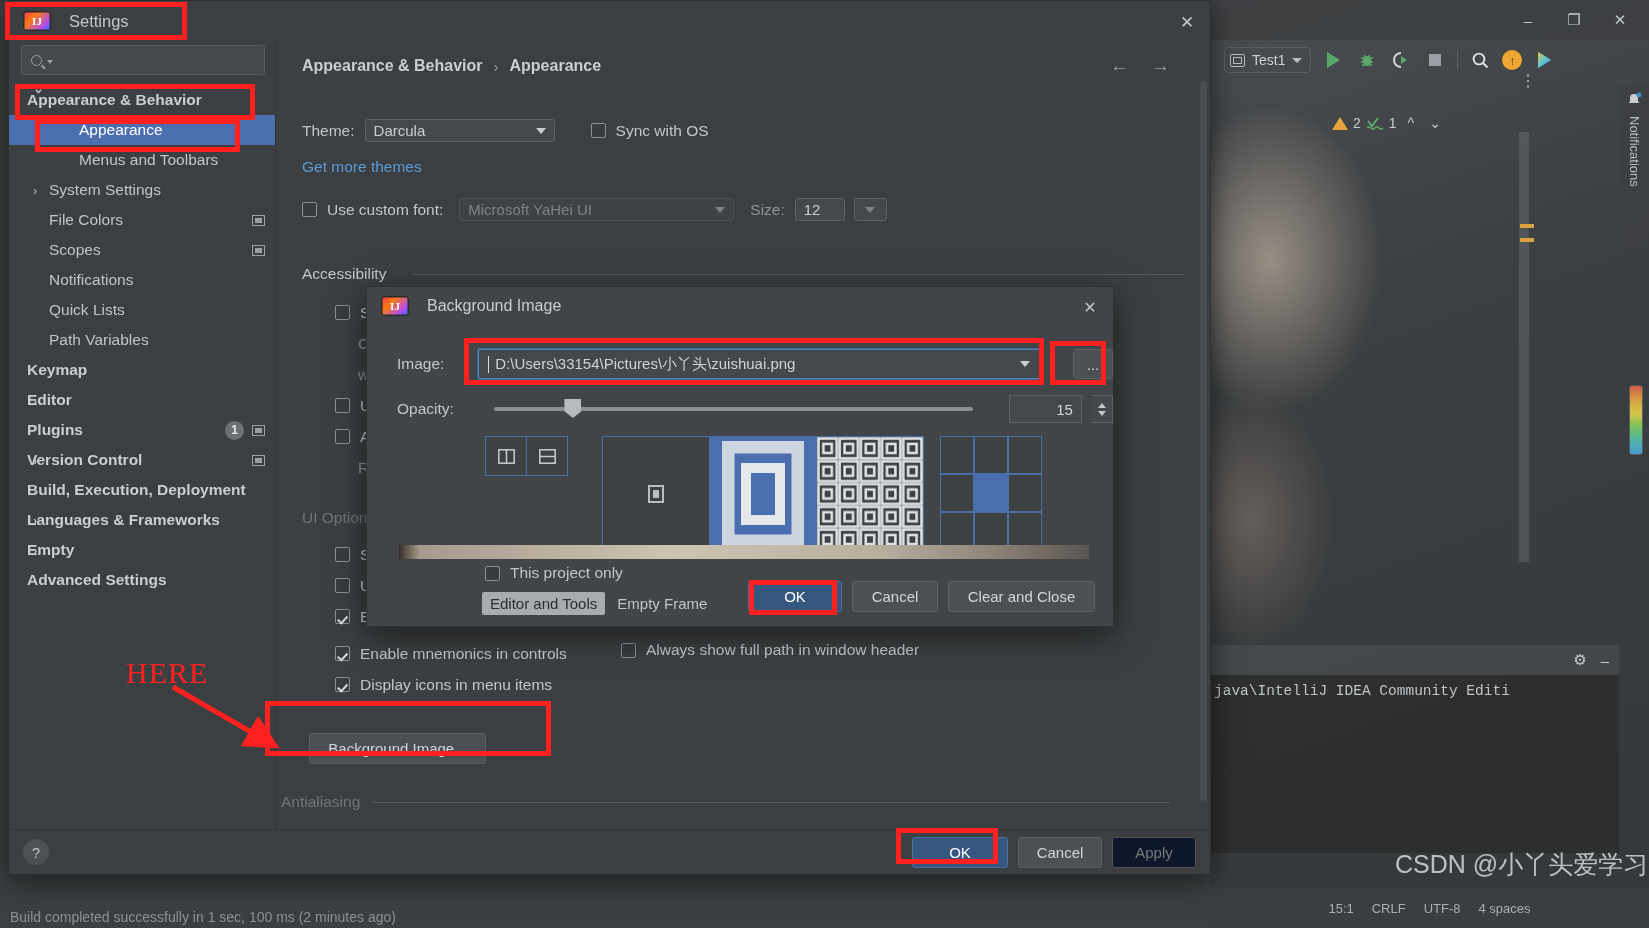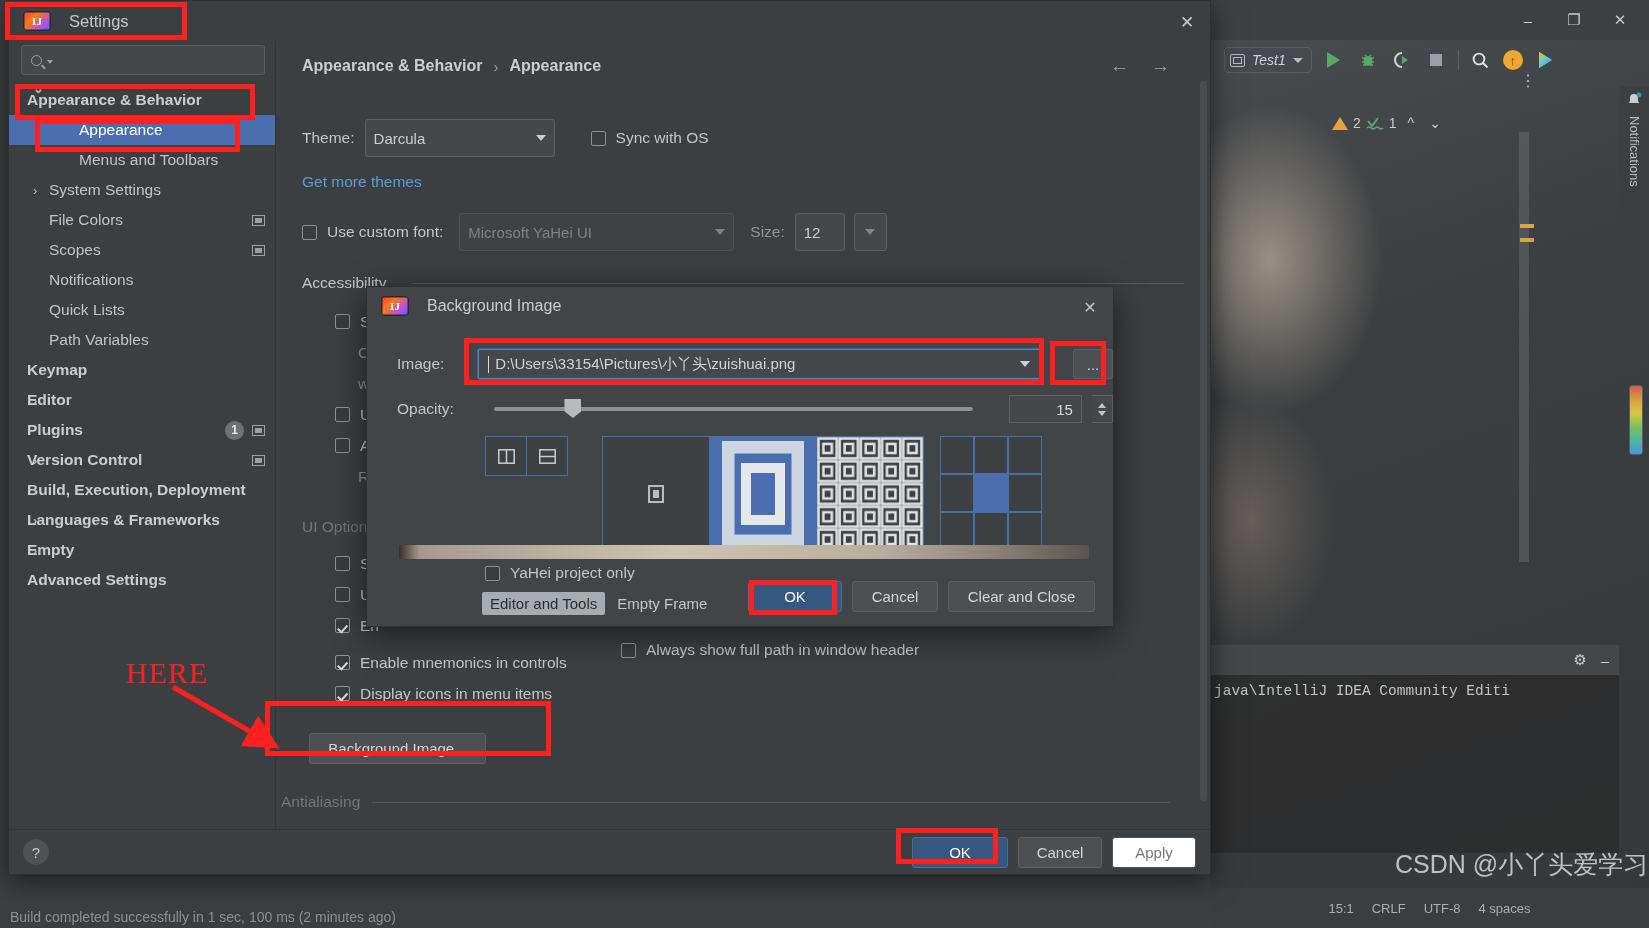--- a/index.html
+++ b/index.html
@@ -29,21 +29,21 @@
     background: rgba(60,63,65,.88);
     display: flex; align-items: center; justify-content: flex-end;
     padding-right: 6px; gap: 0;
   }
   .win-btn {
     width: 46px; height: 32px; display: flex; align-items: center; justify-content: center;
     color: #c8cbcd; font-size: 15px;
   }
   .ide-toolbar {
     position: absolute; left: 1210px; top: 40px; right: 0; height: 40px;
-    display: flex; align-items: center; gap: 10px; padding-left: 14px; font-style: italic;
+    display: flex; align-items: center; gap: 10px; padding-left: 14px;
   }
   .runconfig {
     display: flex; align-items: center; gap: 7px;
     border: 1px solid #5a5d5f; border-radius: 4px;
     height: 26px; padding: 0 8px 0 5px; color: #cfd2d4; font-size: 14px;
     background: rgba(70,75,80,.35);
   }
   .rc-icon { width: 15px; height: 13px; border: 1.6px solid #b6bbbe; border-radius: 2px; position: relative; }
   .rc-icon::after { content:""; position:absolute; left:2px; top:2px; right:2px; bottom:2px; border:1.3px solid #b6bbbe; }
   .tri-down { width:0;height:0;border-left:5px solid transparent;border-right:5px solid transparent;border-top:5px solid #b6bbbe; }
@@ -143,21 +143,21 @@
   .sb-rowend { margin-left:auto; display:flex; align-items:center; }
 
   
   .content { flex: 1; background: #3c3f41; border-left: 1px solid #323436; padding: 16px 26px 0 26px; position: relative; }
   .breadcrumb { color: #c9ced1; font-size: 16px; font-weight: bold; display:flex; align-items:center; gap:11px; }
   .bc-sep { color:#9aa0a4; font-weight: normal; font-size: 15px; }
   .row { display: flex; align-items: center; gap: 10px; }
   .lbl { color: #c2c6c9; font-size: 15.5px; }
   .lbl.dim { color: #8f9497; }
   .combo {
-    height: 38px; border: 1px solid #5e6164; border-radius: 3px; background: #45484a;
+    height: 23px; border: 1px solid #5e6164; border-radius: 3px; background: #45484a;
     display: flex; align-items: center; padding: 0 8px; color: #c9ced1; font-size: 15px; justify-content: space-between;
   }
   .combo.disabled { color:#7d8285; background:#3f4244; border-color:#4e5154; }
   .caret { width:0;height:0;border-left:5px solid transparent;border-right:5px solid transparent;border-top:6px solid #c9ced1; }
   .caret.dim { border-top-color:#7d8285; }
   .cb {
     width: 15px; height: 15px; border: 1.5px solid #8b9194; border-radius: 2px; background: #393c3e;
     display:inline-block; position: relative; flex: none;
   }
   .cb.checked::after {
@@ -165,21 +165,21 @@
     border: solid #d6dadd; border-width: 0 2px 2px 0; transform: rotate(42deg) translate(-1px,-2px);
   }
   .link { color: #5a9bd8; font-size: 15.5px; }
   .section-hdr { display:flex; align-items:center; gap:12px; color:#c2c6c9; font-size:15.5px; }
   .section-hdr .rule { flex:1; height:1px; background:#55585a; }
   .btn {
     height: 31px; border: 1px solid #5e6164; border-radius: 3px; background: #4c5052; color: #d2d6d9;
     font-size: 15px; padding: 0 14px; display:flex; align-items:center; justify-content:center;
   }
   .btn.primary { background: #365880; border-color:#4a6f99; color: #ffffff; }
-  .btn.disabled { color: #77797b; background:#ffffff; border-color:#505355; }
+  .btn.disabled { color: #77797b; background:#0f172a; border-color:#505355; }
 
   .dim-text { color:#71757a; }
 
   
   .st-footer {
     position: absolute; left: 0; right: 0; bottom: 0; height: 45px;
     background: #3c3f41; border-top: 1px solid #323436;
     display: flex; align-items: center; padding: 0 14px;
   }
   .help-circle {
@@ -475,21 +475,21 @@
           </div>
           <span class="lbl dim" style="margin-left:6px;">Size:</span>
           <div class="combo" style="width:50px; padding-right:4px;">
             <span>12</span>
           </div>
           <div class="combo" style="width:33px; justify-content:center; margin-left:-1px;">
             <span class="caret dim"></span>
           </div>
         </div>
 
-        <div class="section-hdr" style="margin-top:23px;gap:26px;">
+        <div class="section-hdr" style="margin-top:44px;gap:26px;">
           <span>Accessibility</span>
           <span class="rule"></span>
         </div>
 
         <div id="acc-rows" style="margin-top:14px;">
             <div class="row" style="height: 31px; padding-left: 33px;">
               <span class="cb"></span>
               <span class="lbl">Su</span>
             </div>
             <div class="row" style="height: 31px; padding-left: 56px;">
@@ -652,21 +652,21 @@
           <div class="anchor-cell sel"></div>
           <div class="anchor-cell"></div>
           <div class="anchor-cell"></div>
           <div class="anchor-cell"></div>
           <div class="anchor-cell"></div>
         </div>
     </div>
 
     <div class="row" style="padding:12px 0 0 118px;">
       <span class="cb"></span>
-      <span class="lbl">YaHei project only</span>
+      <span class="lbl">This project only</span>
     </div>
 
     <div class="row" style="padding:10px 0 0 115px; gap:4px;">
       <span class="seg-on">Editor and Tools</span>
       <span class="seg-off">Empty Frame</span>
     </div>
 
     <div class="bg-preview-strip"></div>
 
     <div class="bg-btnrow">

